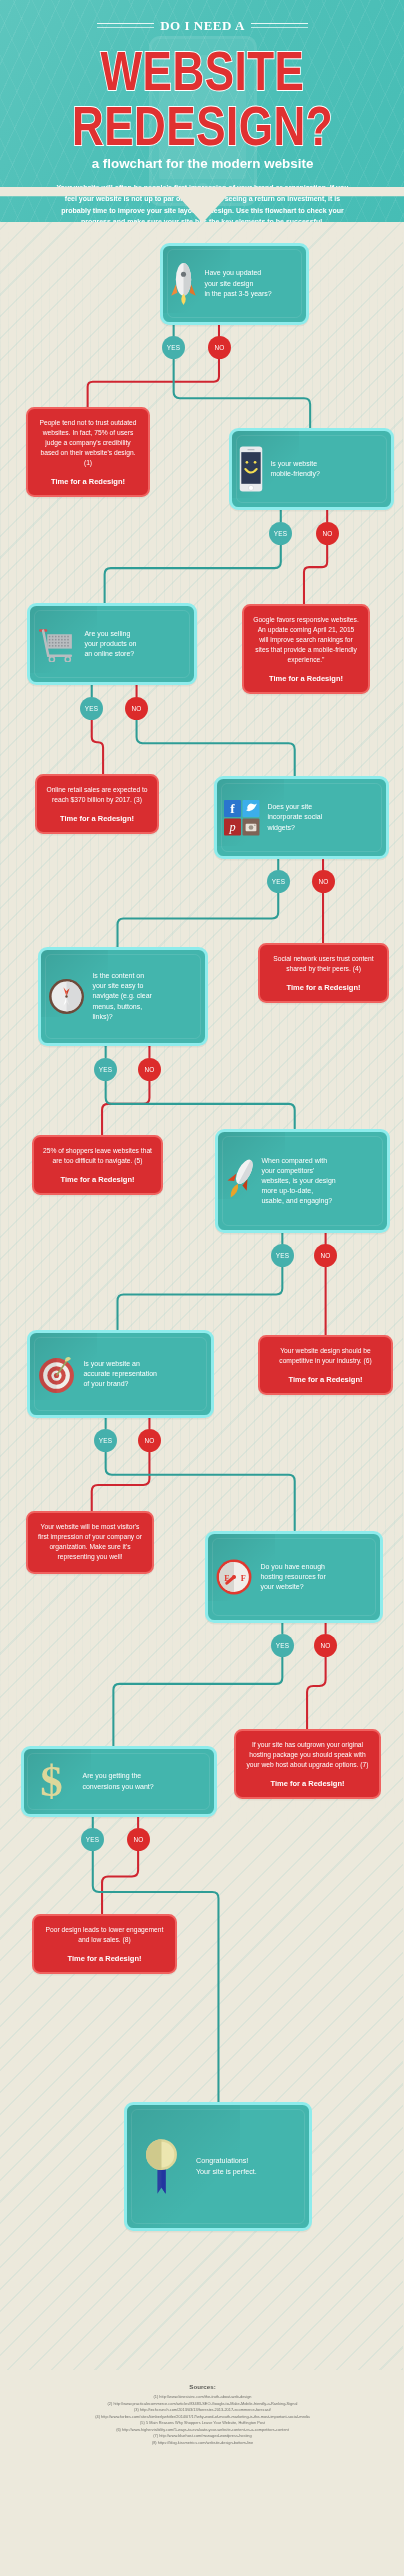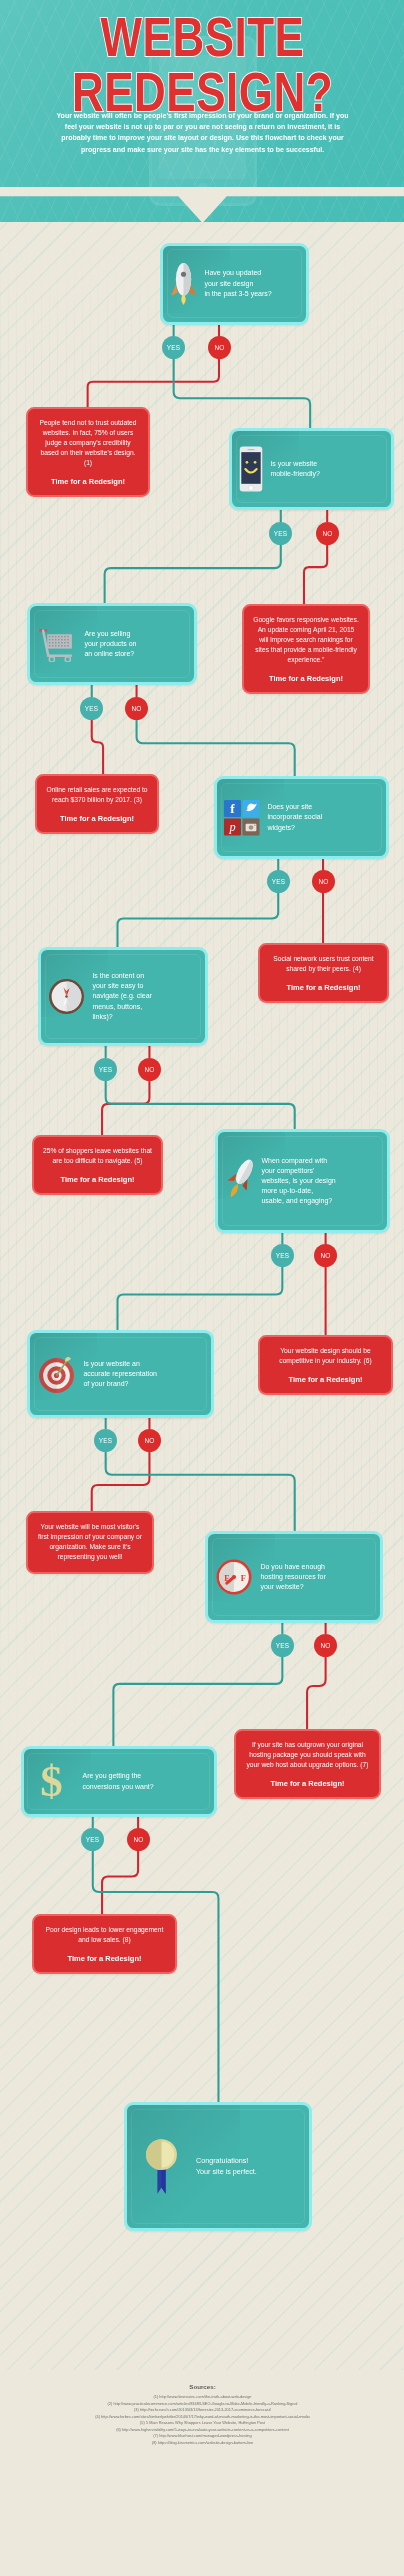--- a/index.html
+++ b/index.html
@@ -135,22 +135,34 @@
   .sources ol { list-style:none; }
   .sources li { font-size:3.9px; line-height:1.65; word-break:break-all; }
 </style>
 </head>
 <body>
 
 <div class="header">
   <div class="hdr-circuit"></div>
   <div class="hdr-phone"></div>
 
+  <div class="eyebrow-wrap">
+    <div class="eyebrow-rule">
+        <span></span>
+        <span></span>
+      </div>
+    <div class="eyebrow">DO I NEED A</div>
+    <div class="eyebrow-rule">
+        <span></span>
+        <span></span>
+      </div>
+  </div>
 
   <div class="maintitle">WEBSITE  REDESIGN?</div>
+  <div class="subtitle">a flowchart for the modern website</div>
   <div class="intro">Your website will often be people's first impression of your brand or organization. If you feel your website is not up to par or you are not seeing a return on investment, it is probably time to improve your site layout or design. Use this flowchart to check your progress and make sure your site has the key elements to be successful.</div>
 
   <svg class="hdr-notch" viewBox="0 0 786 70" preserveAspectRatio="none">
     <polygon points="0,0 786,0 786,18 440,18 393,70 346,18 0,18" fill="#ece9dc"></polygon>
   </svg>
 </div>
 
 <div class="flow">
   <div class="bg-diag"></div>
   <div class="bg-lines"></div>

